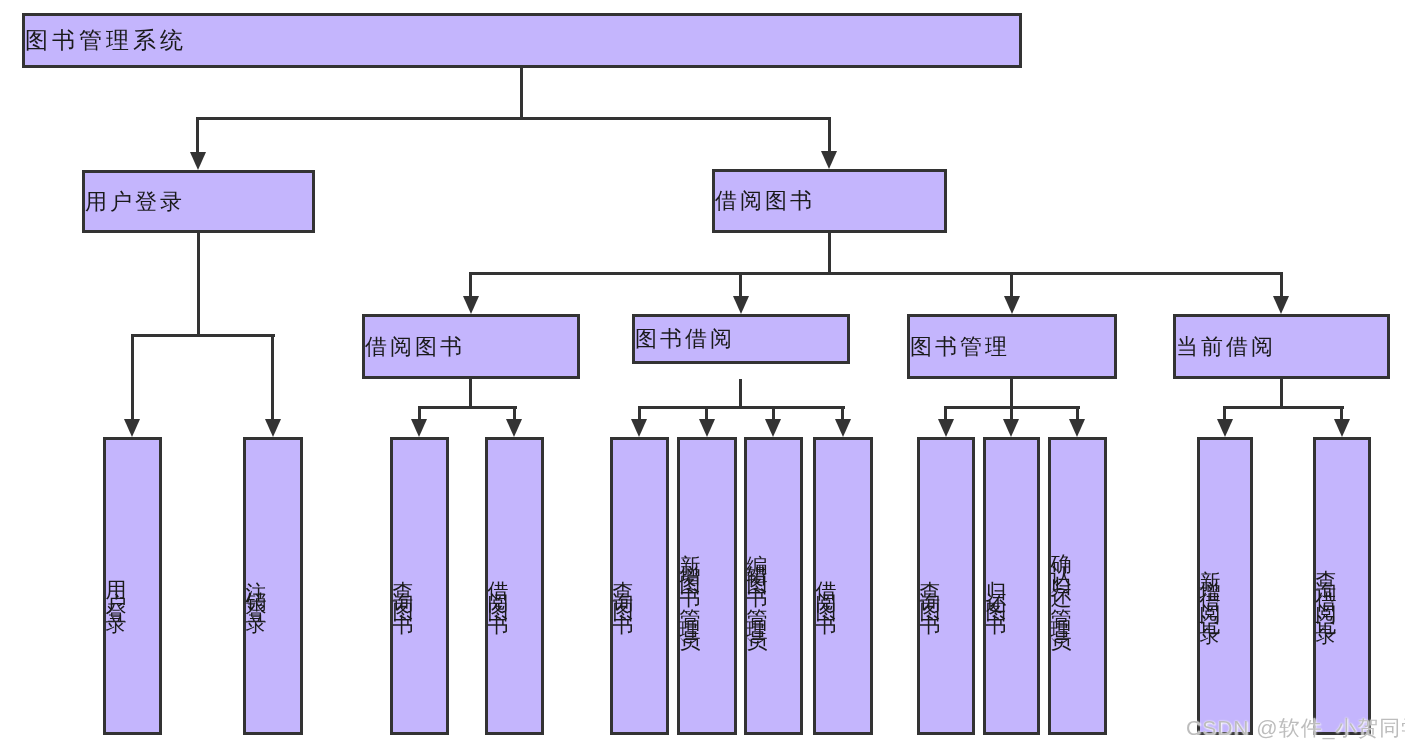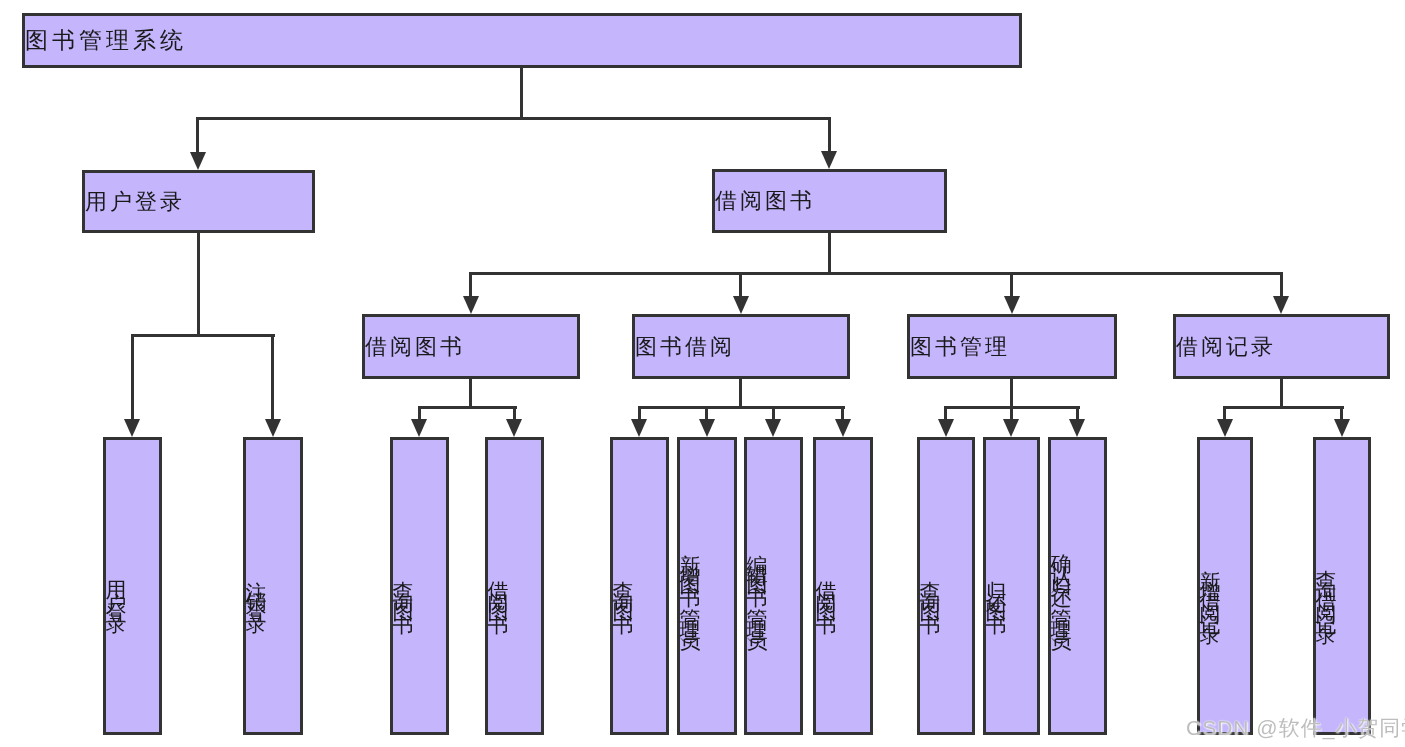--- a/index.html
+++ b/index.html
@@ -73,28 +73,28 @@
   <div class="box h" style="left:82px;top:170px;width:233px;height:63px">
     <span>用户登录</span>
   </div>
   <div class="box h" style="left:712px;top:169px;width:235px;height:64px">
     <span>借阅图书</span>
   </div>
 
   <div class="box h" style="left:362px;top:314px;width:218px;height:65px">
     <span>借阅图书</span>
   </div>
-  <div class="box h" style="left:632px;top:314px;width:218px;height:65px">
+  <div class="box h" style="left:632px;top:314px;width:218px;height:50px">
     <span>图书借阅</span>
   </div>
   <div class="box h" style="left:907px;top:314px;width:210px;height:65px">
     <span>图书管理</span>
   </div>
   <div class="box h" style="left:1173px;top:314px;width:217px;height:65px">
-    <span>借阅记录</span>
+    <span>当前借阅</span>
   </div>
 
   <div class="box v" style="left:103px;top:437px;width:59px;height:298px">
     <span>用户登录</span>
   </div>
   <div class="box v" style="left:243px;top:437px;width:60px;height:298px">
     <span>注销登录</span>
   </div>
 
   <div class="box v" style="left:390px;top:437px;width:59px;height:298px">

